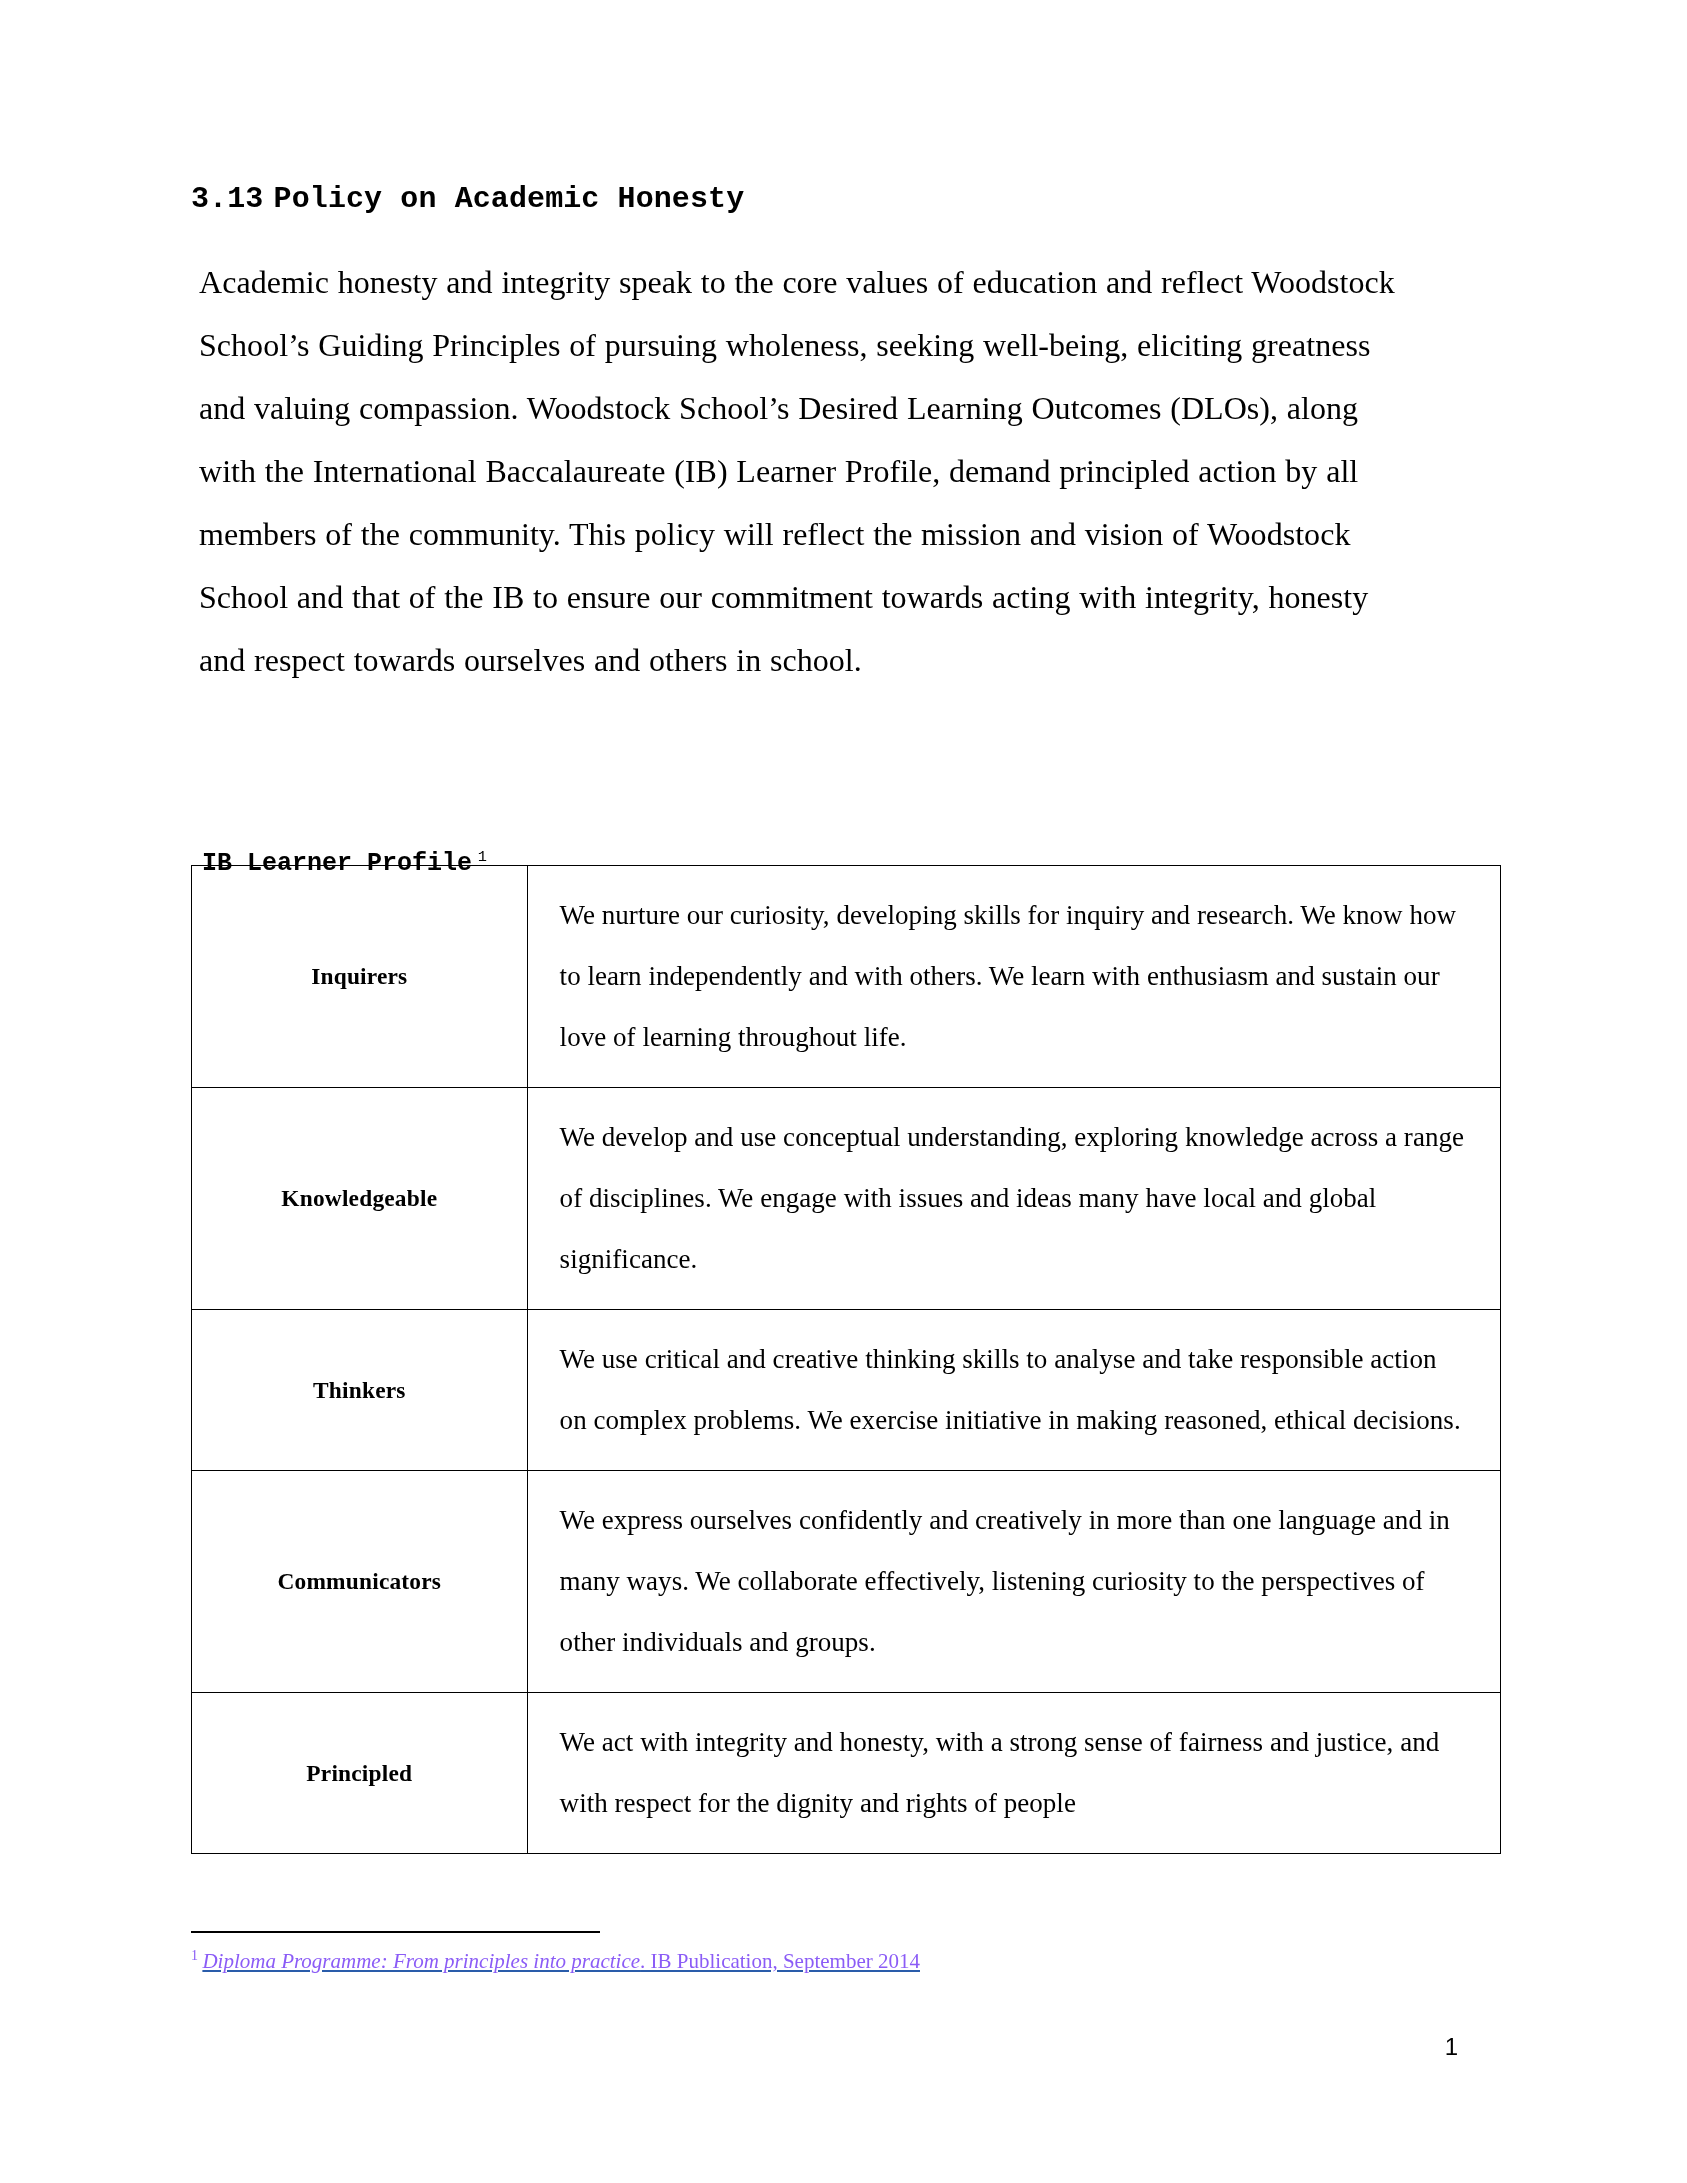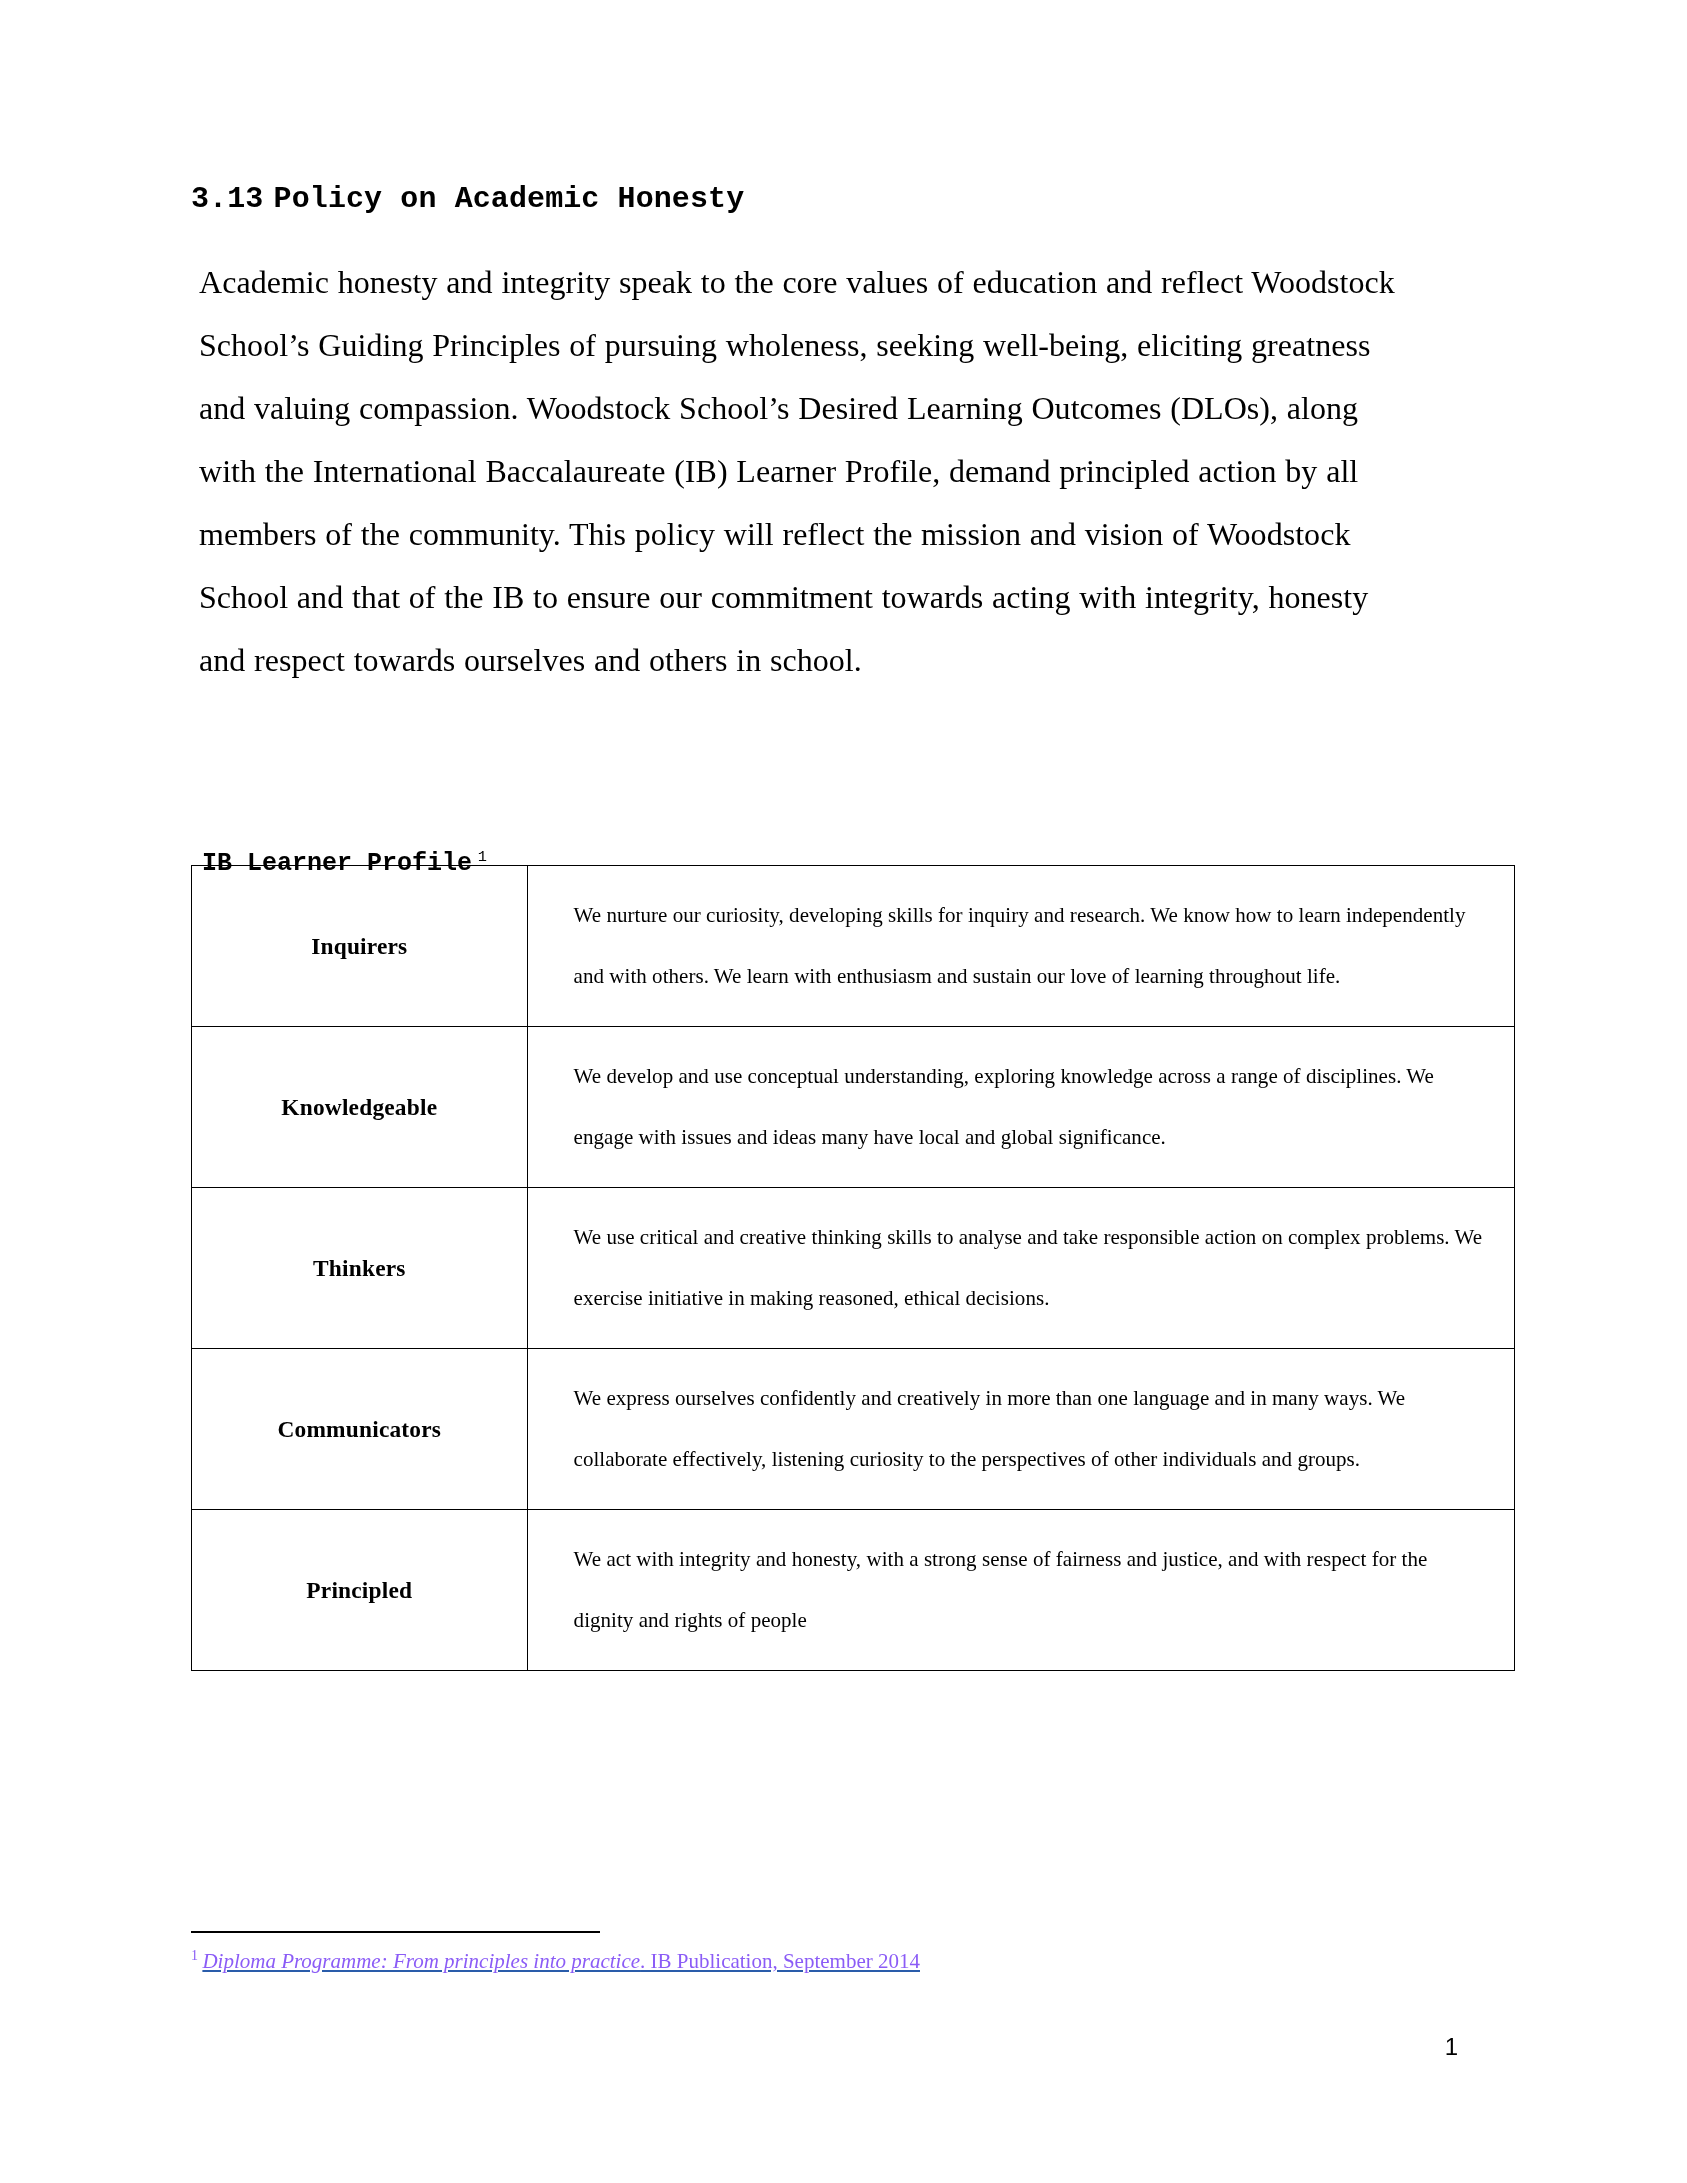--- a/index.html
+++ b/index.html
@@ -92,23 +92,23 @@
   .profile-table td.label-cell {
     width: 320px;
     text-align: center;
     font-size: 23.4px;
     font-weight: bold;
     letter-spacing: 0.2px;
     padding: 0 7.3px;
   }
   .profile-table td.desc-cell {
     width: 909px;
-    font-size: 21px;
+    font-size: 27px;
     line-height: 61px;
-    padding: 19px 31px 19px 46px;
+    padding: 19px 31px 19px 32px;
     letter-spacing: 0.04px;
   }
   .profile-table td.desc-cell p {
     margin: 0;
   }
 
   
   .footnote-rule {
     position: absolute;
     left: 191px;

